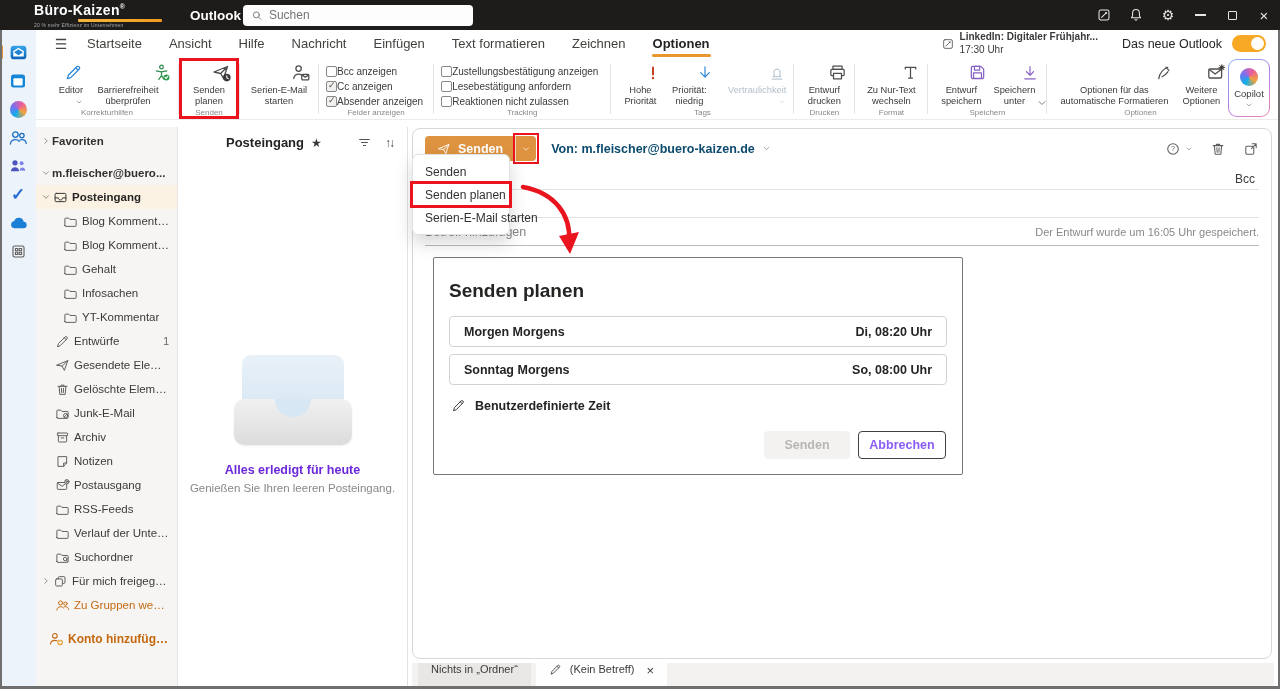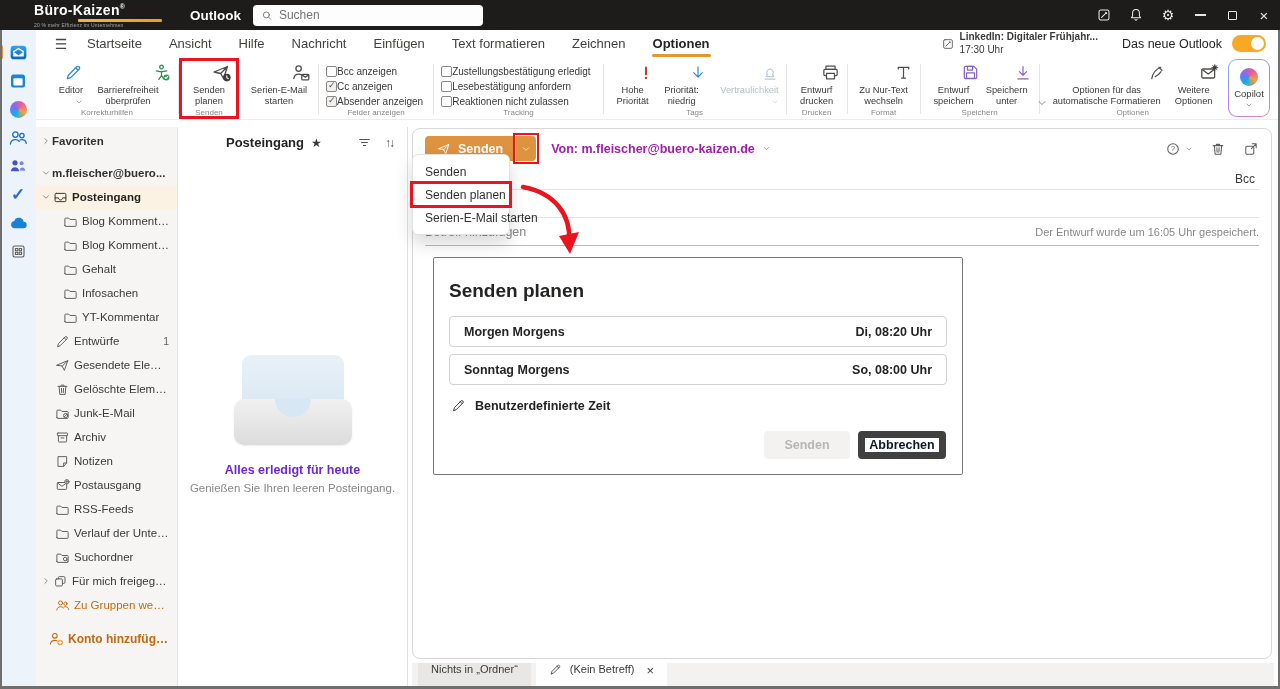--- a/index.html
+++ b/index.html
@@ -21,21 +21,21 @@
 .edge-r{right:0;top:30px;bottom:0;width:2px}
 .edge-b{left:0;right:0;bottom:0;height:3px}
 
 .titlebar{position:absolute;left:0;top:0;right:0;height:30px;background:#1d1c1b;display:flex;align-items:center;z-index:55}
 .logo{margin-left:34px;line-height:1}
 .logo-top{font-size:14px;font-weight:bold;color:#fff;letter-spacing:.3px;position:relative;display:inline-block}
 .logo-top sup{font-size:7px}
 .logo-bar{height:3px;width:84px;margin-left:44px;background:linear-gradient(90deg,#f6b73c,#ef9b1f);border-radius:1px;margin-top:1px}
 .logo-tag{font-size:5px;color:#a9a9a9;margin-top:1px;letter-spacing:.2px}
 .app-name{margin-left:28px;font-size:13.5px;font-weight:bold;color:#fff}
-.searchbox{margin-left:12px;width:230px;height:21px;background:#fdfdfd;border-radius:4px;display:flex;align-items:center;padding:0 8px;gap:6px}
+.searchbox{margin-left:2px;width:230px;height:21px;background:#fdfdfd;border-radius:4px;display:flex;align-items:center;padding:0 8px;gap:6px}
 .searchbox input{border:none;outline:none;background:transparent;font-size:12px;color:#444;width:100%;font-family:"Liberation Sans",sans-serif}
 .tb-right{margin-left:auto;display:flex;align-items:center}
 .tb-btn{width:32px;height:30px;display:flex;align-items:center;justify-content:center;color:#e6e6e6}
 .glyph-min{width:11px;height:1.4px;background:#e6e6e6}
 .glyph-max{width:9px;height:9px;border:1.2px solid #e6e6e6;border-radius:1px}
 .glyph-close{font-size:15px;color:#e6e6e6;line-height:1}
 .glyph-gear{font-size:14px;color:#e6e6e6;line-height:1}
 
 .tabrow{position:absolute;left:36px;right:0;top:30px;height:27px;background:#fff;display:flex;align-items:center;z-index:20}
 .hamburger{margin-left:8px;width:34px;text-align:center;font-size:14px;color:#484644}
@@ -104,21 +104,21 @@
 .tray-notch{position:absolute;top:0;left:50%;transform:translateX(-50%);width:36px;height:18px;background:#d7e7f3;border-radius:0 0 18px 18px}
 .empty-title{margin-top:18px;font-size:12.5px;font-weight:bold;color:#6d28d9}
 .empty-sub{margin-top:5px;font-size:11.5px;color:#8a8886}
 
 .card{position:absolute;left:412px;top:128px;width:860px;height:531px;background:#fff;border:1px solid #d8d8d8;border-radius:8px;z-index:6}
 .ctoolbar{display:flex;align-items:center;padding:7px 12px 8px 12px;position:relative}
 .sendbtn{display:flex;height:25px}
 .send-main{display:flex;align-items:center;gap:7px;padding:0 12px;background:#dd9340;color:#fff;font-weight:bold;font-size:12.5px;border-radius:4px 0 0 4px}
 .send-chev{width:21px;background:#dd9340;border-left:1px solid rgba(255,255,255,.65);border-radius:0 4px 4px 0;display:flex;align-items:center;justify-content:center;position:relative}
 .redbox-chev{position:absolute;inset:-3px;border:2.5px solid #e9141d;pointer-events:none}
-.from{margin-left:15px;font-size:12.5px;font-weight:bold;color:#a21caf;display:flex;align-items:center;gap:7px}
+.from{margin-left:15px;font-size:12.5px;font-weight:bold;color:#0c4a6e;display:flex;align-items:center;gap:7px}
 .ct-right{margin-left:auto;display:flex;align-items:center;gap:17px;color:#605e5c}
 .helpwrap{display:flex;align-items:center;gap:4px}
 .frow{margin:0 12px;border-bottom:1px solid #e3e2e1;display:flex;align-items:center}
 .frow.to{height:21px;justify-content:flex-end}
 .bcc{font-size:12px;color:#3b3a39;padding-right:4px}
 .frow.cc{height:28px}
 .frow.subj{height:28px;border-bottom-color:#bdbbb9}
 .subj-ph{font-size:12.5px;color:#8a8886}
 .draft-saved{margin-left:auto;font-size:11px;color:#8a8886}
 
@@ -129,21 +129,21 @@
 .arrow-svg{position:absolute;left:100px;top:48px;z-index:8;pointer-events:none}
 
 .dialog{position:absolute;left:20px;top:128px;width:530px;height:218px;background:#fff;border:1px solid #797776;border-radius:2px;z-index:7}
 .dlg-title{margin:22px 0 0 15px;font-size:19px;font-weight:bold;color:#252423}
 .dlg-opts{margin:14px 15px 0}
 .dlg-opt{height:31px;border:1px solid #d4d2d0;border-radius:4px;display:flex;align-items:center;justify-content:space-between;padding:0 14px;margin-bottom:7px;font-size:12.5px;font-weight:bold;color:#252423}
 .dlg-custom{display:flex;align-items:center;gap:9px;margin:13px 0 0 17px;font-size:12.5px;font-weight:bold;color:#252423}
 .dlg-btns{position:absolute;right:16px;bottom:15px;display:flex;gap:8px}
 .btn{height:28px;border-radius:4px;font-size:12.5px;font-weight:bold;display:flex;align-items:center;justify-content:center;font-family:"Liberation Sans",sans-serif}
 .btn.disabled{width:86px;background:#f3f2f1;color:#b8b6b4;border:1px solid #f3f2f1}
-.btn.secondary{width:88px;background:#fff;color:#0f172a;border:7px solid #404040}
+.btn.secondary{width:88px;background:#fff;color:#8b5cf6;border:1px solid #404040}
 
 .statusbar{position:absolute;left:412px;right:6px;top:663px;height:24px;background:#f3f2f1;display:flex;align-items:stretch;padding-left:6px;gap:5px;z-index:6}
 .stab{display:flex;align-items:flex-start;padding:0 13px;font-size:11px;color:#3b3a39;gap:8px;white-space:nowrap}
 .stab.t1{background:#e8e7e6}
 .stab.t2{background:#fefefe}
 .stab-x{font-size:13px;color:#3b3a39;margin-left:4px}
 </style>
 </head>
 <body>
 
@@ -456,21 +456,21 @@
         </label>
     </div>
     <div class="rglabel">Felder anzeigen</div>
   </div>
   <div class="rdiv"></div>
 
   <div class="rgroup" style="padding-right:10px">
     <div class="cbcol">
       <label class="cbrow">
           <span class="cb"></span>
-          <span>Zustellungsbestätigung erledigt</span>
+          <span>Zustellungsbestätigung anzeigen</span>
         </label>
       <label class="cbrow">
           <span class="cb"></span>
           <span>Lesebestätigung anfordern</span>
         </label>
       <label class="cbrow">
           <span class="cb"></span>
           <span>Reaktionen nicht zulassen</span>
         </label>
     </div>

